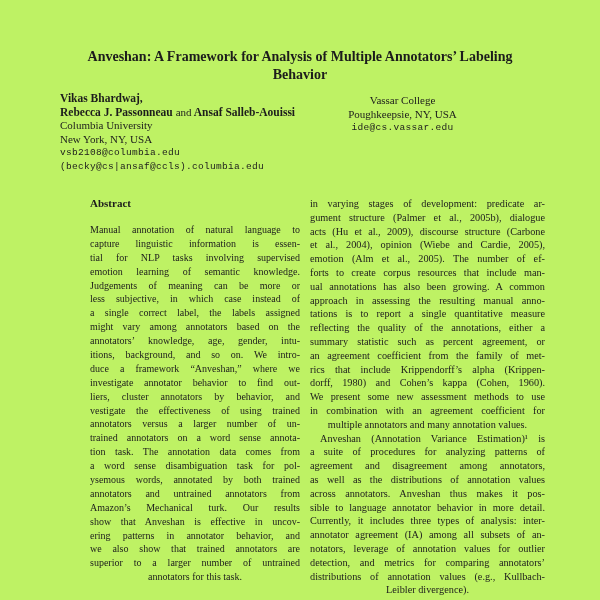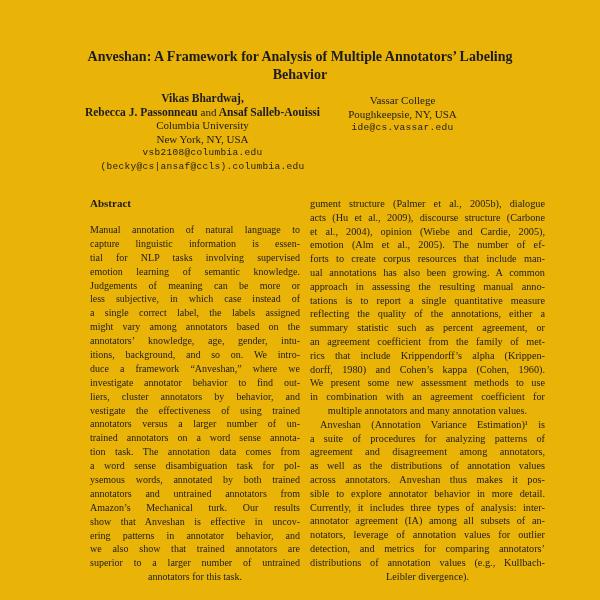--- a/index.html
+++ b/index.html
@@ -1,32 +1,32 @@
 <!DOCTYPE html>
 <html><head>
 <meta charset="utf-8">
 <style>
   html,body{margin:0;padding:0;}
   .page{
     position:relative;
     width:600px;height:600px;
-    background:#eab308;
+    background:#bef264;
     overflow:hidden;
     font-family:"Liberation Serif", serif;
     color:#1c1c1c;
     -webkit-font-smoothing:antialiased;
   }
   .title{
     position:absolute;top:48px;left:60px;width:480px;
     text-align:center;font-weight:bold;font-size:14px;line-height:17.5px;
   }
   .authors{
     position:absolute;top:92px;left:60px;width:480px;height:92px;
   }
-  .auth-left{position:absolute;left:0;top:0;width:285px;text-align:center;}
+  .auth-left{position:absolute;left:0;top:0;width:285px;text-align:left;}
   .auth-right{position:absolute;left:250px;top:2px;width:185px;text-align:center;}
   .auth-line{font-size:11px;line-height:13.5px;}
   .auth-name{font-weight:bold;font-size:11.5px;line-height:13.5px;}
   .auth-name .and{font-weight:normal;font-size:11px;}
   .auth-email{font-family:"Liberation Mono", monospace;font-size:9.5px;line-height:13.5px;letter-spacing:0.3px;}
   .columns{
     position:absolute;top:196px;left:60px;width:485px;
   }
   .col-left{
     position:absolute;left:30px;top:0;width:210px;
@@ -104,20 +104,21 @@
           <div class="jl">Amazon’s Mechanical turk. Our results</div>
           <div class="jl">show that Anveshan is effective in uncov-</div>
           <div class="jl">ering patterns in annotator behavior, and</div>
           <div class="jl">we also show that trained annotators are</div>
           <div class="jl">superior to a larger number of untrained</div>
           <div class="jl jl-last">annotators for this task.</div>
         </div>
     </div>
     <div class="col-right">
       <div>
+          <div class="jl">in varying stages of development: predicate ar-</div>
           <div class="jl">gument structure (Palmer et al., 2005b), dialogue</div>
           <div class="jl">acts (Hu et al., 2009), discourse structure (Carbone</div>
           <div class="jl">et al., 2004), opinion (Wiebe and Cardie, 2005),</div>
           <div class="jl">emotion (Alm et al., 2005). The number of ef-</div>
           <div class="jl">forts to create corpus resources that include man-</div>
           <div class="jl">ual annotations has also been growing. A common</div>
           <div class="jl">approach in assessing the resulting manual anno-</div>
           <div class="jl">tations is to report a single quantitative measure</div>
           <div class="jl">reflecting the quality of the annotations, either a</div>
           <div class="jl">summary statistic such as percent agreement, or</div>
@@ -127,21 +128,21 @@
           <div class="jl">We present some new assessment methods to use</div>
           <div class="jl">in combination with an agreement coefficient for</div>
           <div class="jl jl-last">multiple annotators and many annotation values.</div>
         </div>
       <div data-indent-first="true">
           <div class="jl">Anveshan (Annotation Variance Estimation)¹ is</div>
           <div class="jl">a suite of procedures for analyzing patterns of</div>
           <div class="jl">agreement and disagreement among annotators,</div>
           <div class="jl">as well as the distributions of annotation values</div>
           <div class="jl">across annotators. Anveshan thus makes it pos-</div>
-          <div class="jl">sible to explore annotator behavior in more detail.</div>
+          <div class="jl">sible to language annotator behavior in more detail.</div>
           <div class="jl">Currently, it includes three types of analysis: inter-</div>
           <div class="jl">annotator agreement (IA) among all subsets of an-</div>
           <div class="jl">notators, leverage of annotation values for outlier</div>
           <div class="jl">detection, and metrics for comparing annotators’</div>
           <div class="jl">distributions of annotation values (e.g., Kullbach-</div>
           <div class="jl jl-last">Leibler divergence).</div>
         </div>
     </div>
   </div>
 

